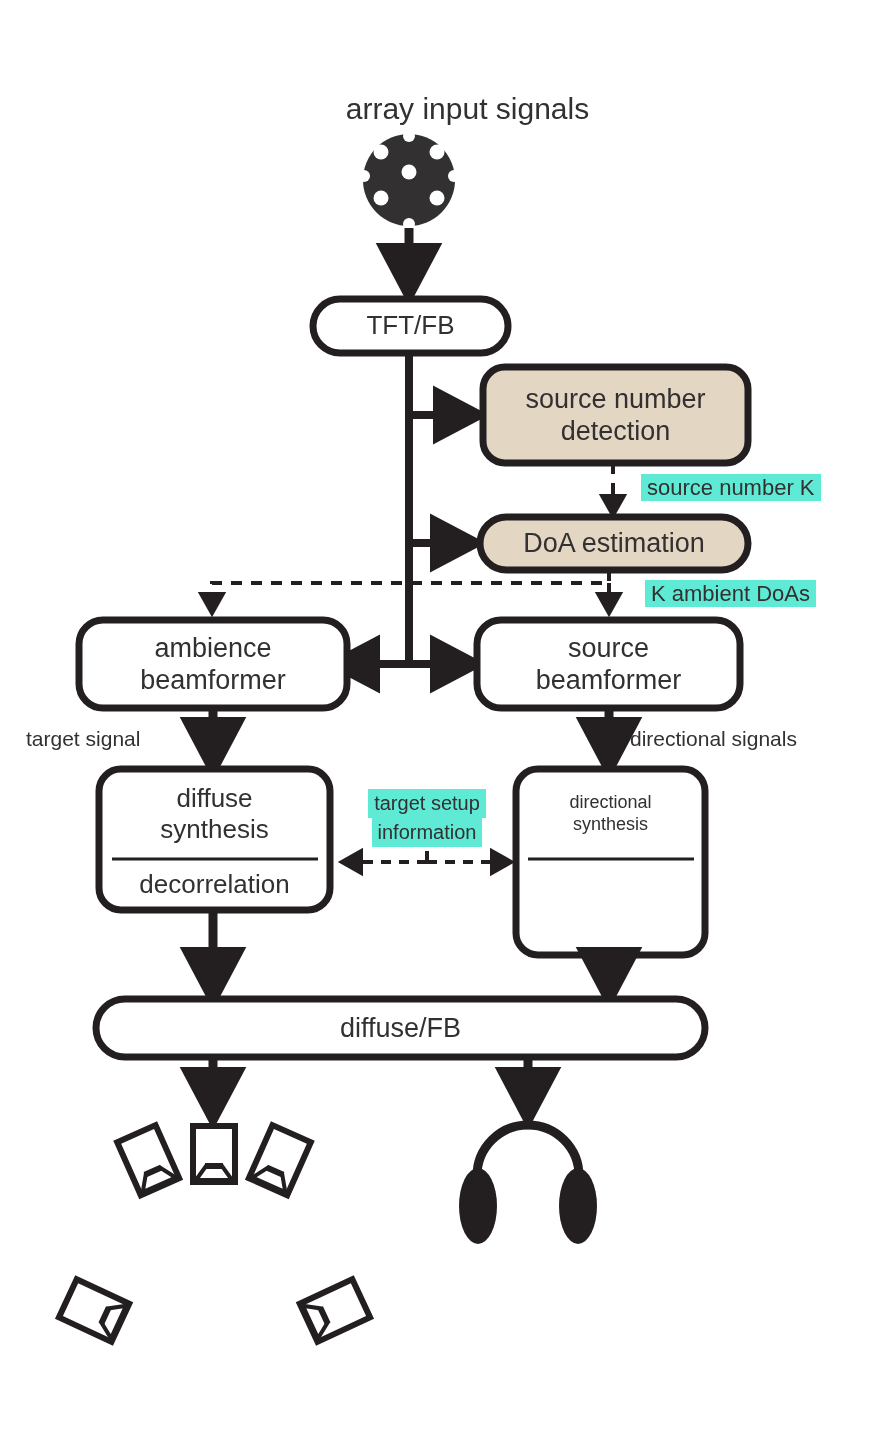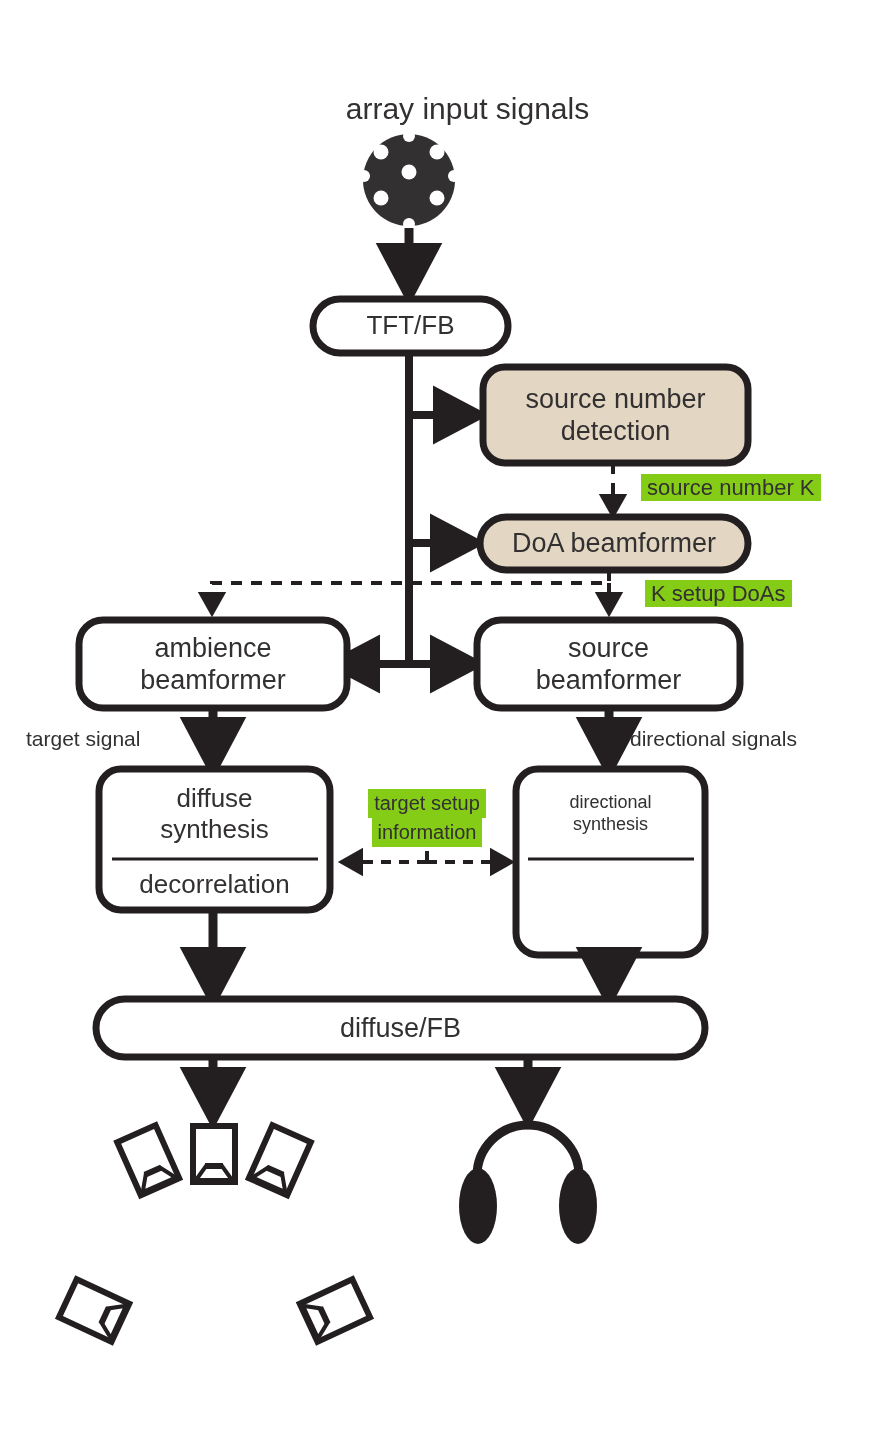--- a/index.html
+++ b/index.html
@@ -37,21 +37,21 @@
     display: flex;
     flex-direction: column;
     align-items: center;
     justify-content: center;
     color: #333031;
     text-align: left;
     line-height: 1.2;
     pointer-events: none;
   }
   .tagbg {
-    background: #84cc16;
+    background: #5eead4;
     padding: 1px 6px;
   }
   .title-text {
     font-size: 30px;
     color: #333031;
     padding-left: 24px;
   }
 </style>
 </head>
 <body>
@@ -175,24 +175,24 @@
 
   <div class="boxtext" style="left:483px; top:367px; width:265px; height:96px; font-size:27px;">
     <span>source number</span>
     <span>detection</span>
   </div>
 
   <div class="lbl" style="left:641px; top:475px; font-size:22px;">
     <span class="tagbg">source number K</span>
   </div>
 
-  <div class="boxtext" style="left:480px; top:517px; width:268px; height:53px; font-size:27px;">DoA beamformer</div>
+  <div class="boxtext" style="left:480px; top:517px; width:268px; height:53px; font-size:27px;">DoA estimation</div>
 
   <div class="lbl" style="left:645px; top:581px; font-size:22px;">
-    <span class="tagbg">K setup DoAs</span>
+    <span class="tagbg">K ambient DoAs</span>
   </div>
 
   <div class="boxtext" style="left:79px; top:620px; width:268px; height:88px; font-size:27px;">
     <span>ambience</span>
     <span>beamformer</span>
   </div>
 
   <div class="boxtext" style="left:477px; top:620px; width:263px; height:88px; font-size:27px;">
     <span>source</span>
     <span>beamformer</span>

